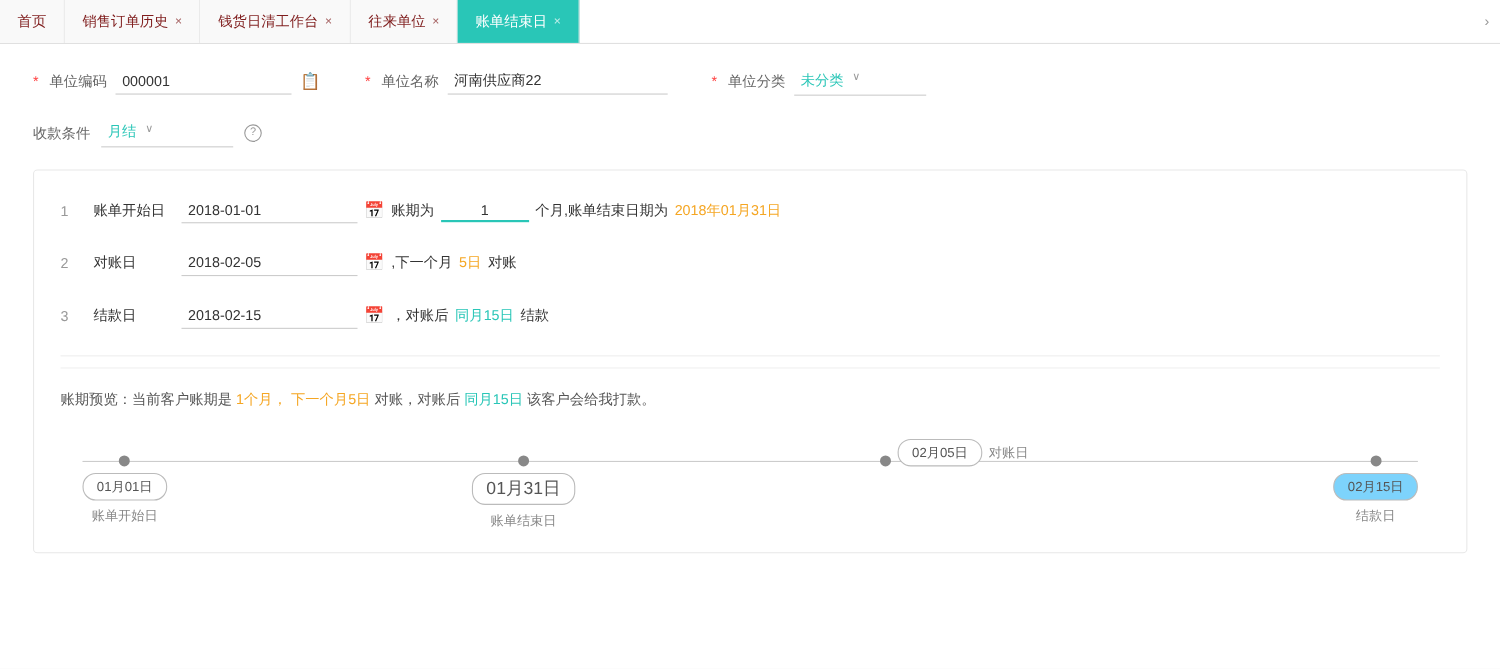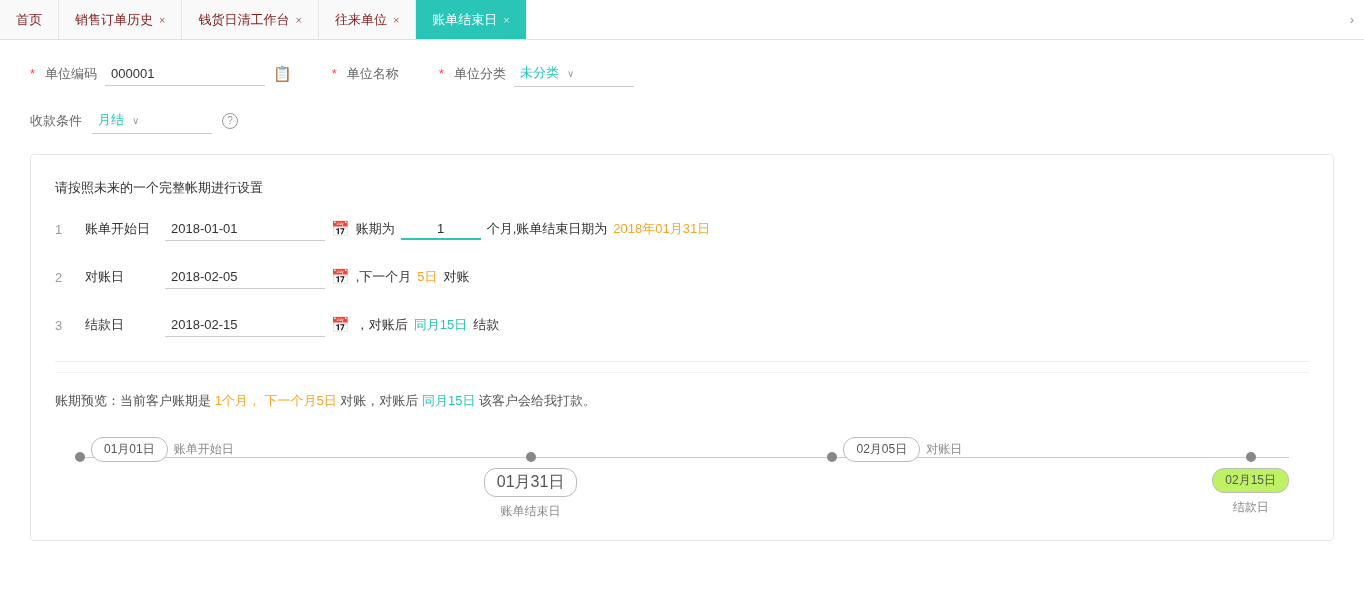--- a/index.html
+++ b/index.html
@@ -135,21 +135,21 @@
       font-size: 10px;
       display: inline-flex;
       align-items: center;
       justify-content: center;
       cursor: pointer;
     }
 
     
     .select-field {
       display: flex;
-      align-items: center;
+      align-items: flex-start;
       border-bottom: 1px solid #ccc;
       padding: 4px 6px;
       min-width: 120px;
       cursor: pointer;
       gap: 4px;
     }
     .select-value {
       color: #29c6b7;
       font-size: 13px;
     }
@@ -269,20 +269,21 @@
   <div class="form-row">
     <div class="field-group">
       <span class="required-star">*</span>
       <span class="form-label">单位编码</span>
       <input class="input-field" type="text" value="000001" style="">
       <span class="calendar-icon">📋</span>
     </div>
     <div class="field-group">
       <span class="required-star">*</span>
       <span class="form-label">单位名称</span>
+      <input class="input-field input-wide" type="text" value="河南供应商22" style="">
     </div>
     <div class="field-group">
       <span class="required-star">*</span>
       <span class="form-label">单位分类</span>
       <div class="select-field">
         <span class="select-value">未分类</span>
         <span class="select-arrow">∨</span>
       </div>
     </div>
   </div>
@@ -290,21 +291,20 @@
   <div class="form-row">
     <span class="form-label">收款条件</span>
     <div class="select-field">
       <span class="select-value">月结</span>
       <span class="select-arrow">∨</span>
     </div>
     <span class="question-icon">?</span>
   </div>
 
   <div class="settings-box">
-    <div class="box-title">请按照未来的一个完整帐期进行设置</div>
 
     <div class="step-row">
       <span class="step-num">1</span>
       <span class="step-label">账单开始日</span>
       <div class="step-content">
         <input class="input-field" type="text" value="2018-01-01" style="">
         <span class="calendar-icon">📅</span>
         <span>账期为</span>
         <input class="inline-input" type="text" value="1" style="">
         <span>个月,账单结束日期为</span>
@@ -345,41 +345,41 @@
         <span class="highlight-orange">下一个月5日</span>
         <span>对账，对账后</span>
         <span class="highlight-teal">同月15日</span>
         <span>该客户会给我打款。</span>
       </div>
 
       <div style="position:relative; padding: 0 20px;">
         <div style="position:absolute; top: 21px; left: 20px; right: 20px; height: 1px; background: #ccc; z-index:0;"></div>
         <div style="display:flex; justify-content:space-between; align-items:flex-start; position:relative; z-index:1;">
 
-          <div style="display:flex;align-items:center;gap:6px;text-align:center;">
+          <div style="display:flex;flex-direction:column;align-items:center;gap:6px;text-align:center;">
             <div style="width:10px;height:10px;border-radius:50%;background:#888;border:2px solid #888;flex-shrink:0;margin-top:16px;"></div>
             <div style="border:1px solid #bbb;border-radius:12px;padding:3px 12px;font-size:12px;color:#555;background:#fff;white-space:nowrap;">01月01日</div>
             <div style="font-size:12px;color:#888;white-space:nowrap;">账单开始日</div>
           </div>
 
           <div style="display:flex;flex-direction:column;align-items:center;gap:6px;">
             <div style="width:10px;height:10px;border-radius:50%;background:#888;border:2px solid #888;flex-shrink:0;margin-top:16px;"></div>
             <div style="border:1px solid #bbb;border-radius:12px;padding:3px 12px;font-size:16px;color:#555;background:#fff;white-space:nowrap;">01月31日</div>
             <div style="font-size:12px;color:#888;white-space:nowrap;">账单结束日</div>
           </div>
 
           <div style="display:flex;flex-direction:row;align-items:center;gap:6px;">
             <div style="width:10px;height:10px;border-radius:50%;background:#888;border:2px solid #888;flex-shrink:0;margin-top:16px;"></div>
             <div style="border:1px solid #bbb;border-radius:12px;padding:3px 12px;font-size:12px;color:#555;background:#fff;white-space:nowrap;">02月05日</div>
             <div style="font-size:12px;color:#888;white-space:nowrap;">对账日</div>
           </div>
 
           <div style="display:flex;flex-direction:column;align-items:center;gap:6px;">
             <div style="width:10px;height:10px;border-radius:50%;background:#888;border:2px solid #888;flex-shrink:0;margin-top:16px;"></div>
-            <div style="border:1px solid #bbb;border-radius:12px;padding:3px 12px;font-size:12px;color:#555;background:#bef264;white-space:nowrap;">02月15日</div>
+            <div style="border:1px solid #bbb;border-radius:12px;padding:3px 12px;font-size:12px;color:#555;background:#7dd3fc;white-space:nowrap;">02月15日</div>
             <div style="font-size:12px;color:#888;white-space:nowrap;">结款日</div>
           </div>
 
         </div>
       </div>
 
     </div>
   </div>
 
 </div>

